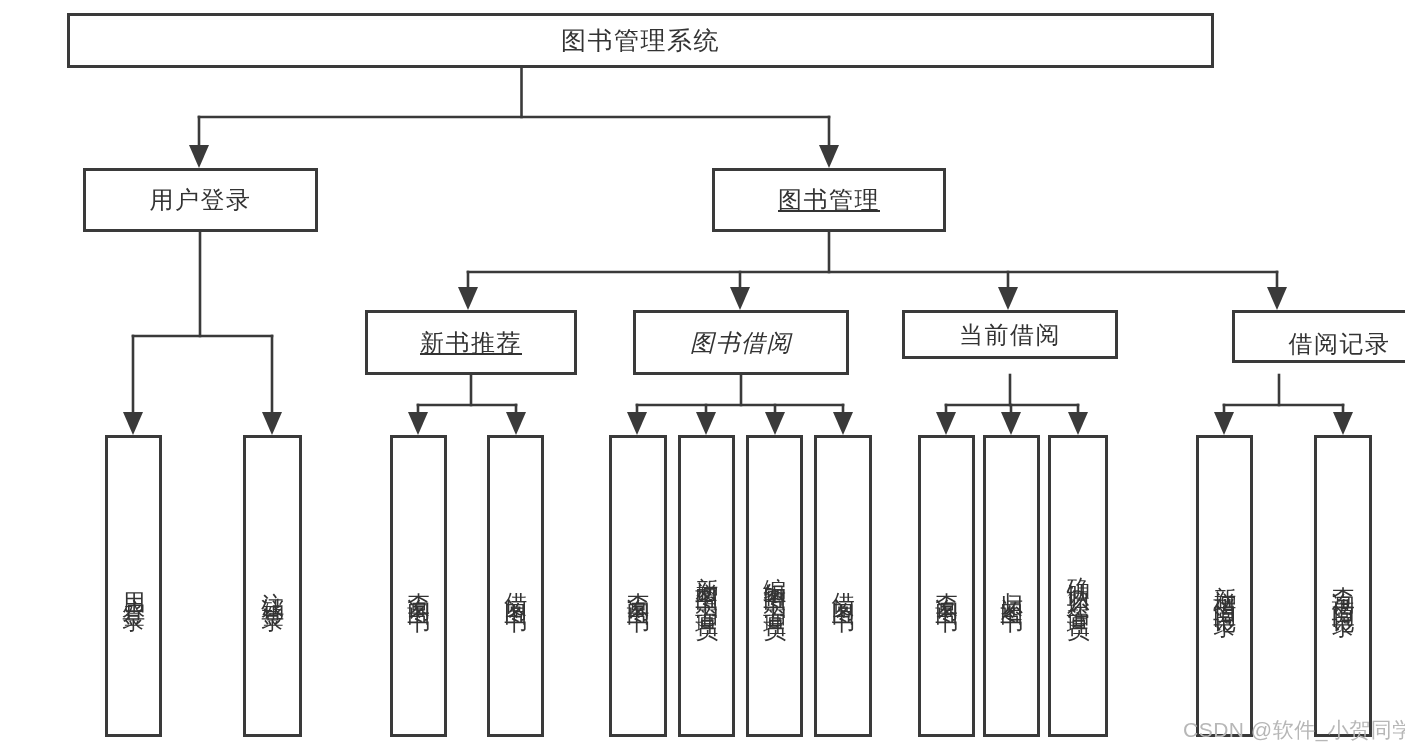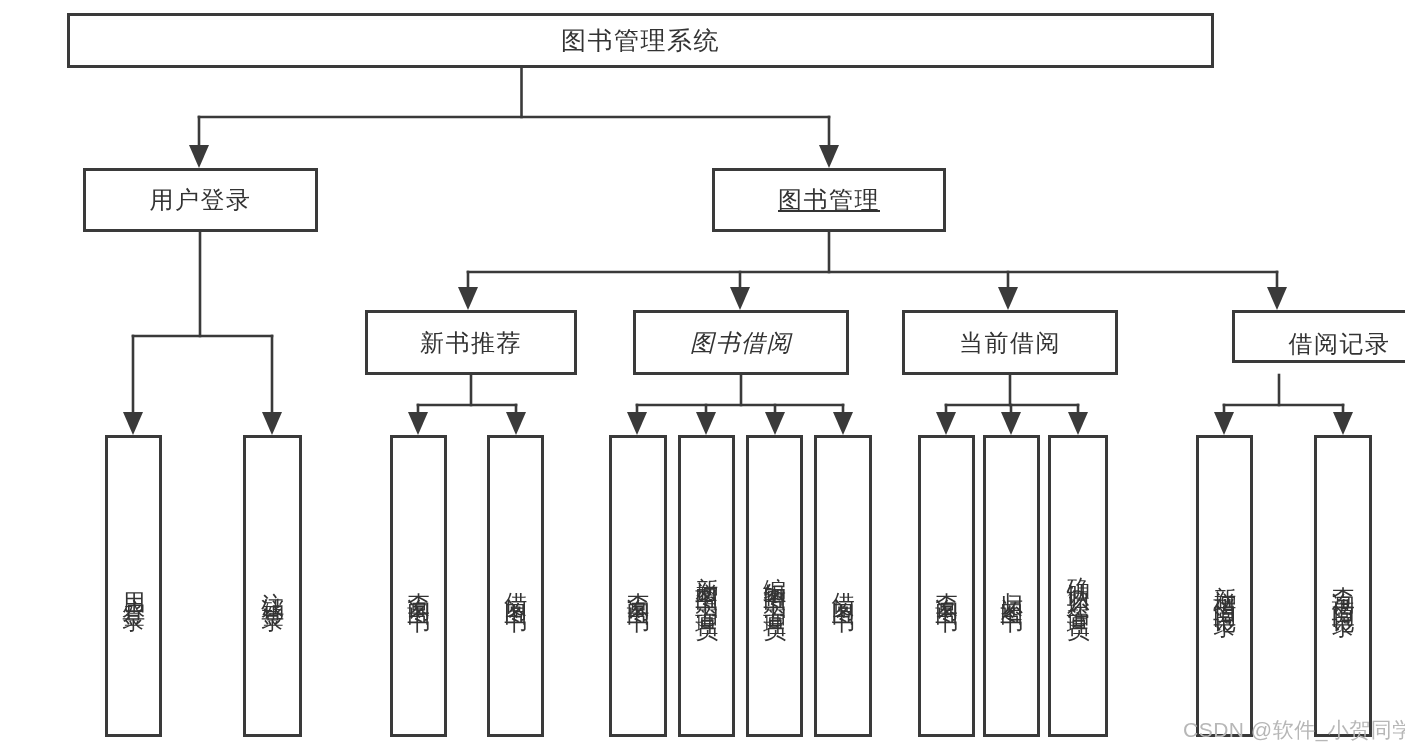--- a/index.html
+++ b/index.html
@@ -127,27 +127,27 @@
     <span class="hlabel">图书管理系统</span>
   </div>
 
   <div class="box" style="left:83px; top:168px; width:235px; height:64px;">
     <span class="hlabel">用户登录</span>
   </div>
   <div class="box" style="left:712px; top:168px; width:234px; height:64px;text-decoration:underline;">
     <span class="hlabel">图书管理</span>
   </div>
 
-  <div class="box" style="left:365px; top:310px; width:212px; height:65px;">
+  <div class="box" style="left:365px; top:310px; width:212px; height:65px;text-decoration:underline;">
     <span class="hlabel">新书推荐</span>
   </div>
   <div class="box" style="left:633px; top:310px; width:216px; height:65px;font-style:italic;">
     <span class="hlabel">图书借阅</span>
   </div>
-  <div class="box" style="left:902px; top:310px; width:216px; height:65px;">
+  <div class="box" style="left:902px; top:310px; width:216px; height:49px;">
     <span class="hlabel">当前借阅</span>
   </div>
   <div class="box" style="left:1232px; top:310px; width:215px; height:53px;align-items:flex-end;">
     <span class="hlabel">借阅记录</span>
   </div>
 
   <div class="box" style="left:105px; top:435px; width:57px; height:302px;">
     <span class="vlabel">用户登录</span>
   </div>
   <div class="box" style="left:243px; top:435px; width:59px; height:302px;">

